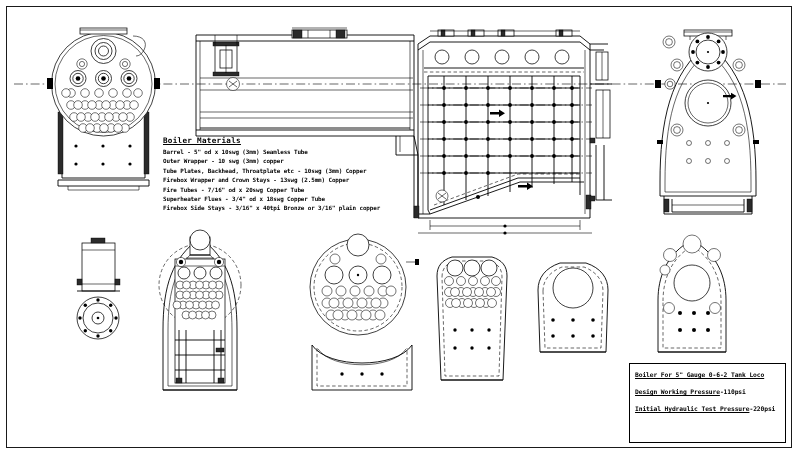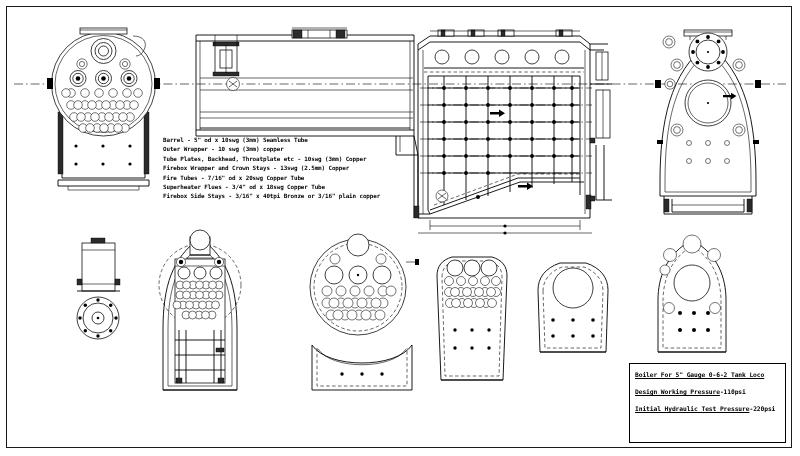--- a/index.html
+++ b/index.html
@@ -692,20 +692,21 @@
       <circle class="fil" cx="708" cy="313" r="2"></circle>
       <circle class="fil" cx="680" cy="330" r="2"></circle>
       <circle class="fil" cx="694" cy="330" r="2"></circle>
       <circle class="fil" cx="708" cy="330" r="2"></circle>
       <line class="ln" x1="658" y1="352" x2="726" y2="352"></line>
     </g>
 
   </svg>
 
   <div class="notes-block">
+    <div class="notes-title">Boiler Materials</div>
     <div class="notes-line">Barrel - 5" od x 10swg (3mm) Seamless Tube</div>
     <div class="notes-line">Outer Wrapper - 10 swg (3mm) copper</div>
     <div class="notes-line">Tube Plates, Backhead, Throatplate etc - 10swg (3mm) Copper</div>
     <div class="notes-line">Firebox Wrapper and Crown Stays - 13swg (2.5mm) Copper</div>
     <div class="notes-line">Fire Tubes - 7/16" od x 20swg Copper Tube</div>
     <div class="notes-line">Superheater Flues - 3/4" od x 18swg Copper Tube</div>
     <div class="notes-line">Firebox Side Stays - 3/16" x 40tpi Bronze or 3/16" plain copper</div>
   </div>
 
   <div id="title-block">

